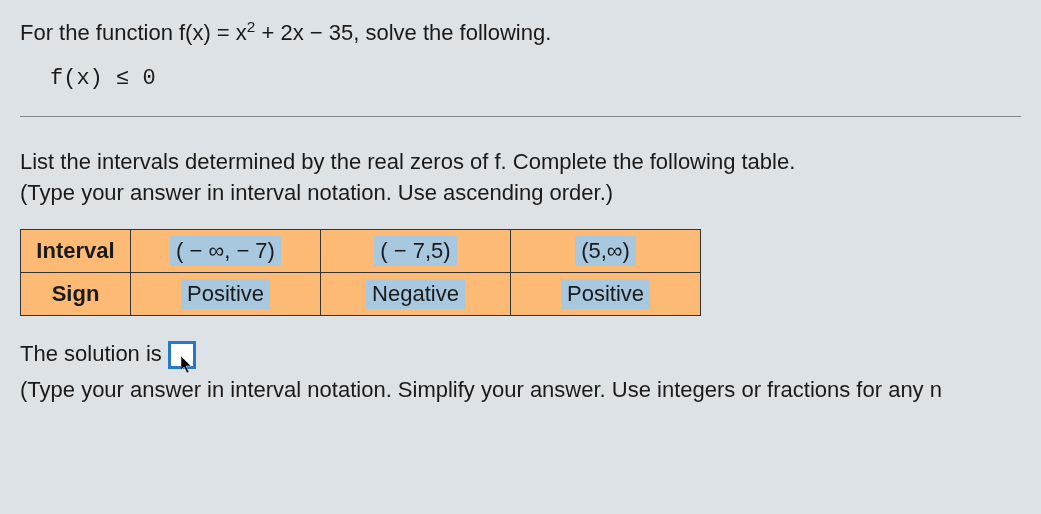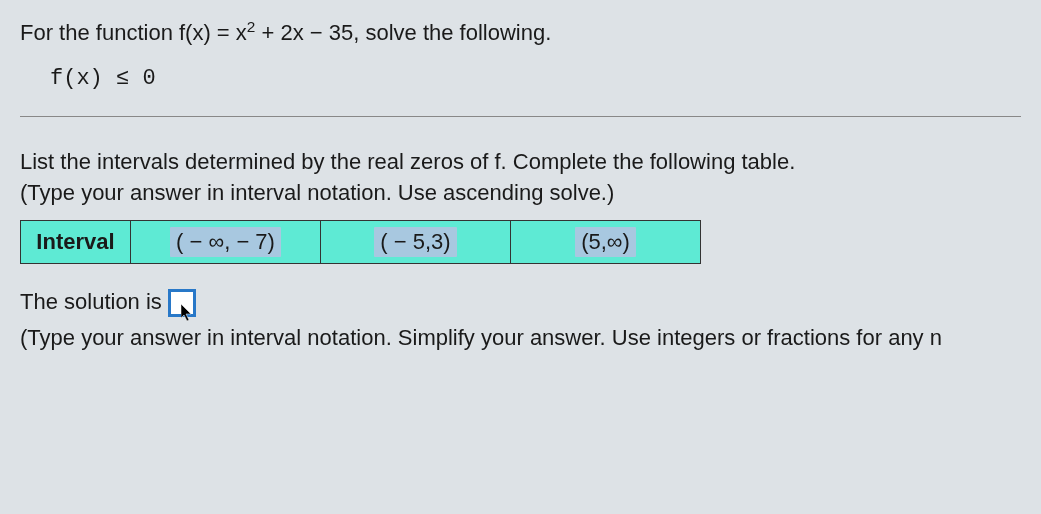--- a/index.html
+++ b/index.html
@@ -25,32 +25,32 @@
       margin-top: 20px;
       margin-bottom: 25px;
       font-family: Liberation Mono, monospace;
     }
     .divider {
       border: none;
       border-top: 1px solid #888;
       margin: 25px 0 30px 0;
     }
     .instructions {
-      margin-bottom: 11px;
+      margin-bottom: 20px;
       line-height: 1.4;
     }
     .sign-table {
       border-collapse: collapse;
       margin-bottom: 25px;
     }
     .sign-table td {
       border: 1px solid #333;
       padding: 6px 12px;
       text-align: center;
-      background: #5eead4;
+      background: #fdba74;
     }
     .sign-table .header-cell {
       font-weight: bold;
       text-align: center;
       width: 110px;
     }
     .sign-table .data-cell {
       width: 190px;
     }
     .highlighted {
@@ -90,30 +90,36 @@
 <div class="problem-statement">
   <span>For the function f(x) = x</span><sup>2</sup><span> + 2x − 35, solve the following.</span>
 </div>
 
 <div class="inequality">f(x) ≤ 0</div>
 
 <hr class="divider">
 
 <div class="instructions">
   <div>List the intervals determined by the real zeros of f. Complete the following table.</div>
-  <div>(Type your answer in interval notation. Use ascending solve.)</div>
+  <div>(Type your answer in interval notation. Use ascending order.)</div>
 </div>
 
 <table class="sign-table">
   <tbody>
       <tr>
     <td class="header-cell">Interval</td>
     <td class="data-cell"><span class="highlighted">( − ∞, − 7)</span></td>
-    <td class="data-cell"><span class="highlighted">( − 5,3)</span></td>
+    <td class="data-cell"><span class="highlighted">( − 7,5)</span></td>
     <td class="data-cell"><span class="highlighted">(5,∞)</span></td>
+  </tr>
+  <tr>
+    <td class="header-cell">Sign</td>
+    <td class="data-cell"><span class="highlighted">Positive</span></td>
+    <td class="data-cell"><span class="highlighted">Negative</span></td>
+    <td class="data-cell"><span class="highlighted">Positive</span></td>
   </tr>
 </tbody>
   </table>
 
 <div class="solution-line">
   <span>The solution is </span>
   <span class="answer-box">
     <svg class="cursor-icon" width="16" height="20" viewBox="0 0 16 20">
       <path d="M0,0 L0,14 L3,11 L6,17 L8,16 L5,10 L10,10 Z" fill="#000" stroke="#fff" stroke-width="0.5"></path>
     </svg>

